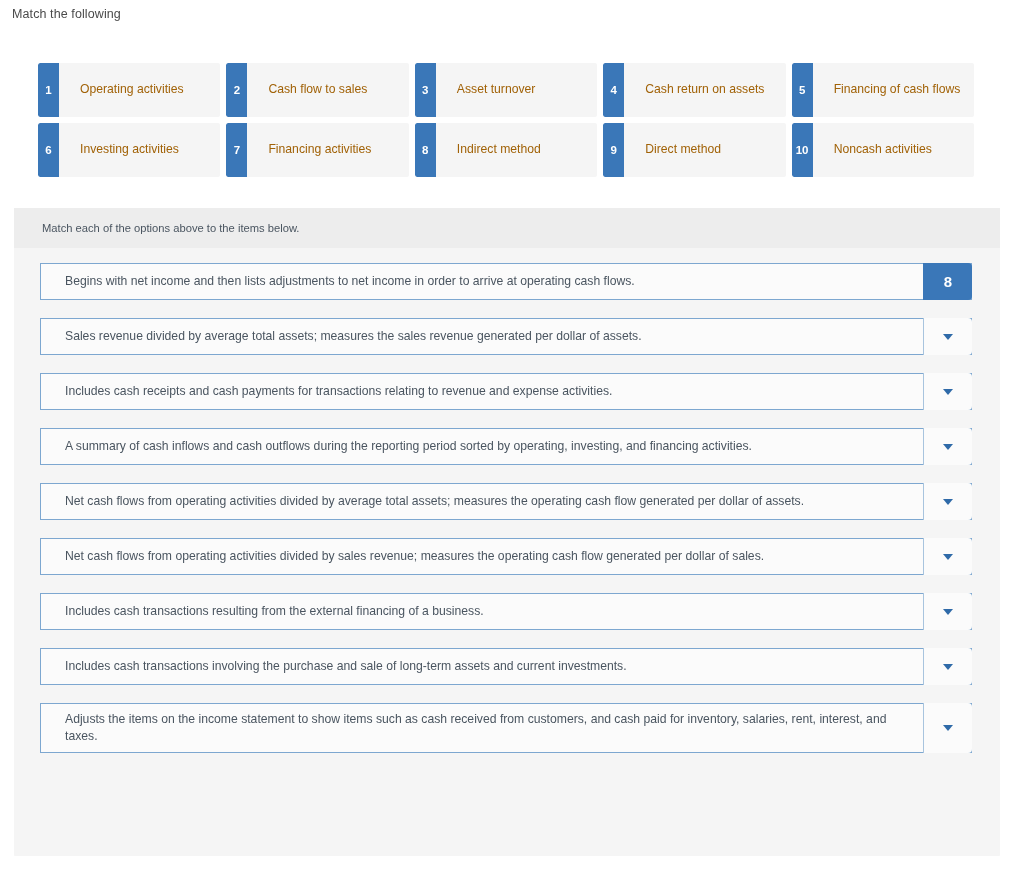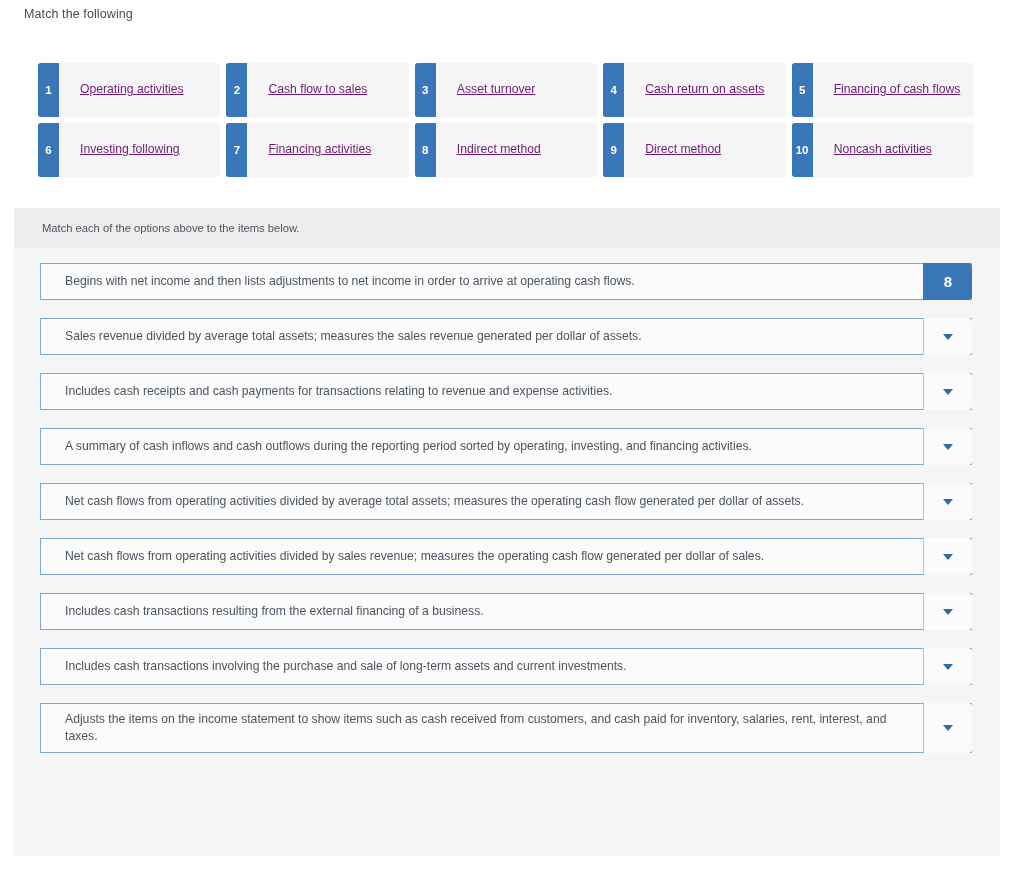--- a/index.html
+++ b/index.html
@@ -11,21 +11,21 @@
     width: 1024px;
     height: 873px;
     font-family: "Liberation Sans", sans-serif;
     color: #3f4a55;
     -webkit-font-smoothing: antialiased;
     overflow: hidden;
   }
 
   .page-title {
     position: absolute;
-    left: 24px;
+    left: 12px;
     top: 7px;
     font-size: 12.5px;
     color: #4a4a4a;
     letter-spacing: 0.1px;
   }
 
   
   .options-grid {
     position: absolute;
     left: 38px;
@@ -57,23 +57,22 @@
     align-items: center;
     justify-content: center;
     border-radius: 2px 0 0 2px;
   }
   .option-label {
     flex: 1 1 auto;
     display: flex;
     align-items: center;
     padding: 6px 8px 6px 21px;
     font-size: 12.2px;
-    color: #701a75;
+    color: #a16207;
     line-height: 1.28;
-    text-decoration: underline;
   }
 
   
   .match-panel {
     position: absolute;
     left: 14px;
     top: 208px;
     width: 986px;
     height: 648px;
     background: #f5f5f5;
@@ -160,21 +159,21 @@
       <div class="option-label">Cash return on assets</div>
     </div>
     <div class="option-card">
       <div class="option-badge">5</div>
       <div class="option-label">Financing of cash flows</div>
     </div>
   </div>
   <div class="options-row">
     <div class="option-card">
       <div class="option-badge">6</div>
-      <div class="option-label">Investing following</div>
+      <div class="option-label">Investing activities</div>
     </div>
     <div class="option-card">
       <div class="option-badge">7</div>
       <div class="option-label">Financing activities</div>
     </div>
     <div class="option-card">
       <div class="option-badge">8</div>
       <div class="option-label">Indirect method</div>
     </div>
     <div class="option-card">

